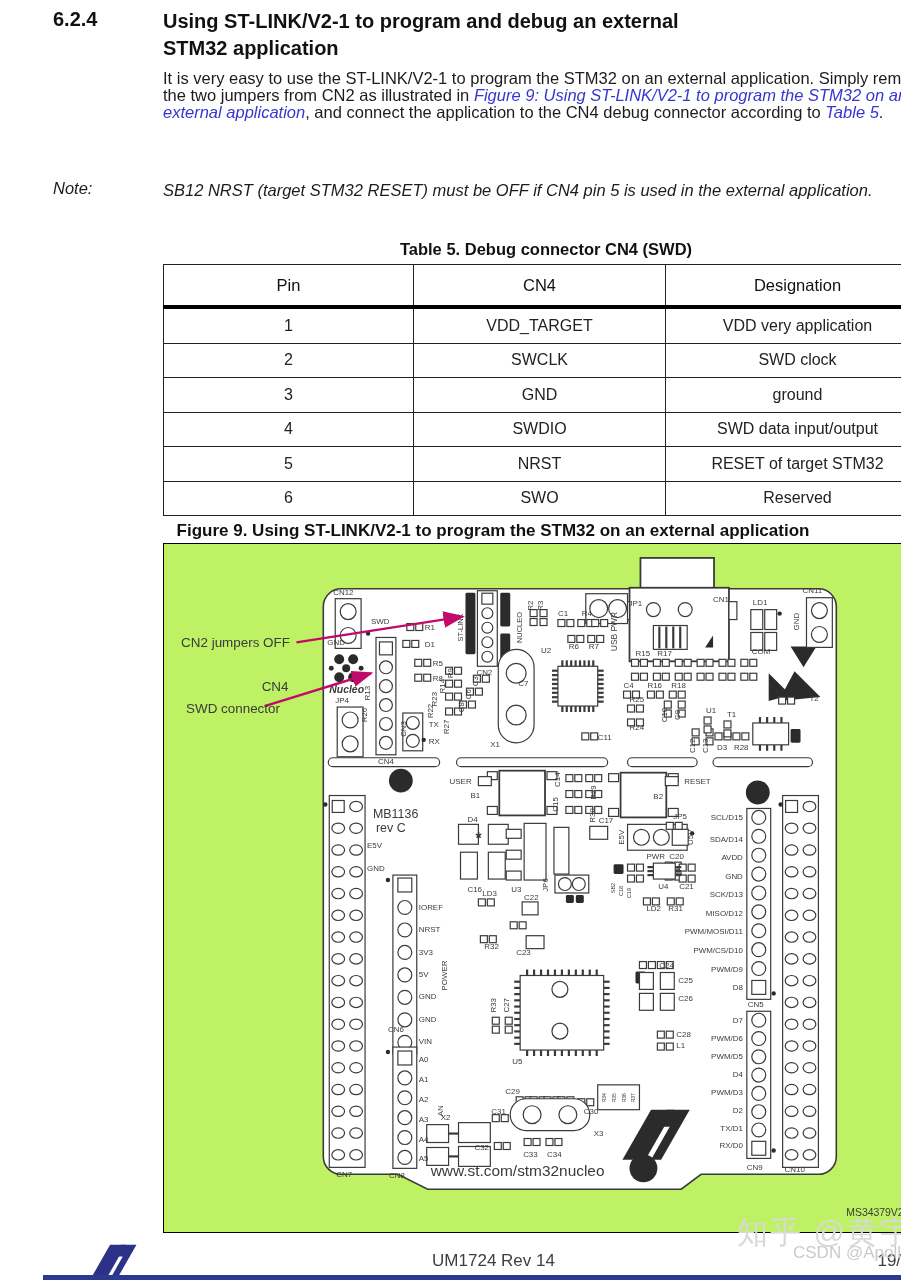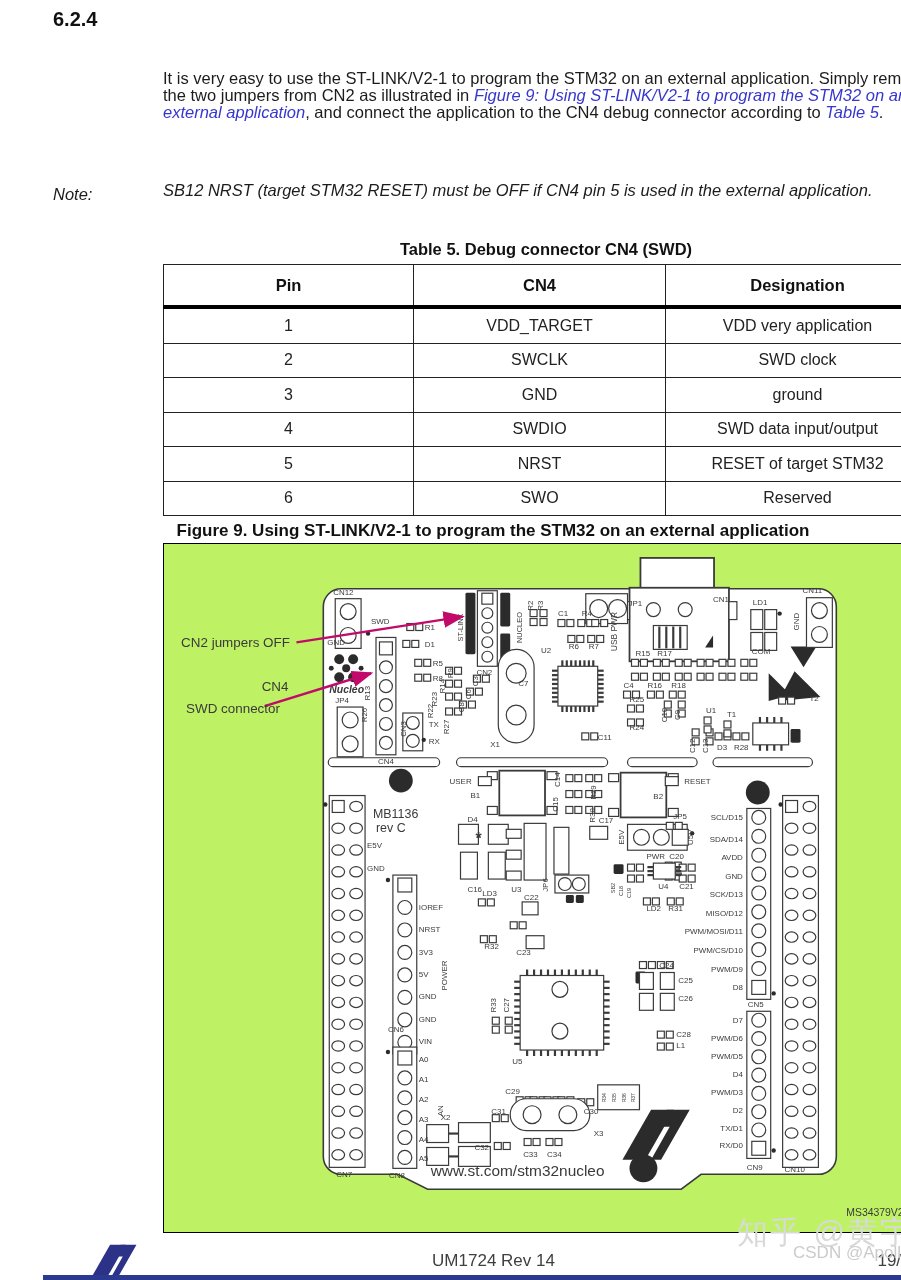--- a/index.html
+++ b/index.html
@@ -3,29 +3,29 @@
 <meta charset="utf-8">
 <style>
   html,body{margin:0;padding:0;background:#fff;}
   #page{position:relative;width:901px;height:1280px;background:#fff;overflow:hidden;
         font-family:"Liberation Sans",sans-serif;color:#1c1c1c;margin-left:43px;}
   .secnum{position:absolute;left:10px;top:8px;font-size:20px;font-weight:bold;color:#111;}
   .title{position:absolute;left:120px;top:8px;width:640px;font-size:20px;font-weight:bold;
          color:#111;line-height:27px;}
   .para{position:absolute;left:120px;top:70px;width:772px;font-size:16.5px;line-height:17px;color:#1c1c1c;}
   .xref{color:#3636cf;font-style:italic;text-decoration:none;cursor:pointer;}
-  .notelabel{position:absolute;left:10px;top:185px;font-size:16.5px;font-style:italic;color:#1c1c1c;}
+  .notelabel{position:absolute;left:10px;top:179px;font-size:16.5px;font-style:italic;color:#1c1c1c;}
   .notetext{position:absolute;left:120px;top:179px;width:772px;font-size:16.5px;font-style:italic;
             line-height:23px;color:#1c1c1c;}
   .tablecaption{position:absolute;left:120px;top:240px;width:766px;text-align:center;
                 font-size:16.5px;font-weight:bold;color:#111;}
   table.dbg{position:absolute;left:120px;top:264px;width:766px;border-collapse:collapse;
             border:1.6px solid #111;table-layout:fixed;}
   table.dbg th{border:1.2px solid #222;border-bottom:4px solid #000;height:38px;
-               font-size:16.5px;font-weight:bold;color:#111;}
+               font-size:16.5px;font-weight:normal;color:#111;}
   table.dbg td{border:1.2px solid #222;height:31.5px;text-align:center;font-size:16px;color:#222;}
   .figcaption{position:absolute;left:10px;top:521px;width:880px;text-align:center;
               font-size:17px;font-weight:bold;color:#111;}
   .figbox{position:absolute;left:120px;top:543px;width:768px;height:688px;border:1.3px solid #000;
           background:#bef264;}
   .figbox svg{display:block;}
   svg text{font-family:"Liberation Sans",sans-serif;fill:#3a3a3a;}
   .ol{fill:#fff;stroke:#3a3a3a;stroke-width:1.2px;}
   .ol2{fill:#fff;stroke:#3a3a3a;stroke-width:1.8px;}
   .blk{fill:#2b2b2b;stroke:none;}
@@ -38,20 +38,24 @@
   .wm-csdn{position:absolute;left:750px;top:1243px;font-size:17px;color:#cbcbcb;
            white-space:nowrap;z-index:5;}
   .botbar{position:absolute;left:0;bottom:0;width:100%;height:5px;background:#2b3990;}
 </style>
 </head>
 <body>
 
 <div id="page">
 
   <div class="secnum">6.2.4</div>
+  <div class="title">
+    <span>Using ST-LINK/V2-1 to program and debug an external</span><br>
+    <span>STM32 application</span>
+  </div>
 
   <div class="para"><span>It is very easy to use the ST-LINK/V2-1 to program the STM32 on an external application. Simply remove the two jumpers from CN2 as illustrated in </span><span class="xref">Figure 9: Using ST-LINK/V2-1 to program the STM32 on an external application</span><span>, and connect the application to the CN4 debug connector according to </span><span class="xref">Table 5</span><span>.</span></div>
 
   <div class="notelabel">Note:</div>
   <div class="notetext">SB12 NRST (target STM32 RESET) must be OFF if CN4 pin 5 is used in the external application.</div>
 
   <div class="tablecaption">Table 5. Debug connector CN4 (SWD)</div>
   <table class="dbg">
     <colgroup>
         <col style="width:250px">

